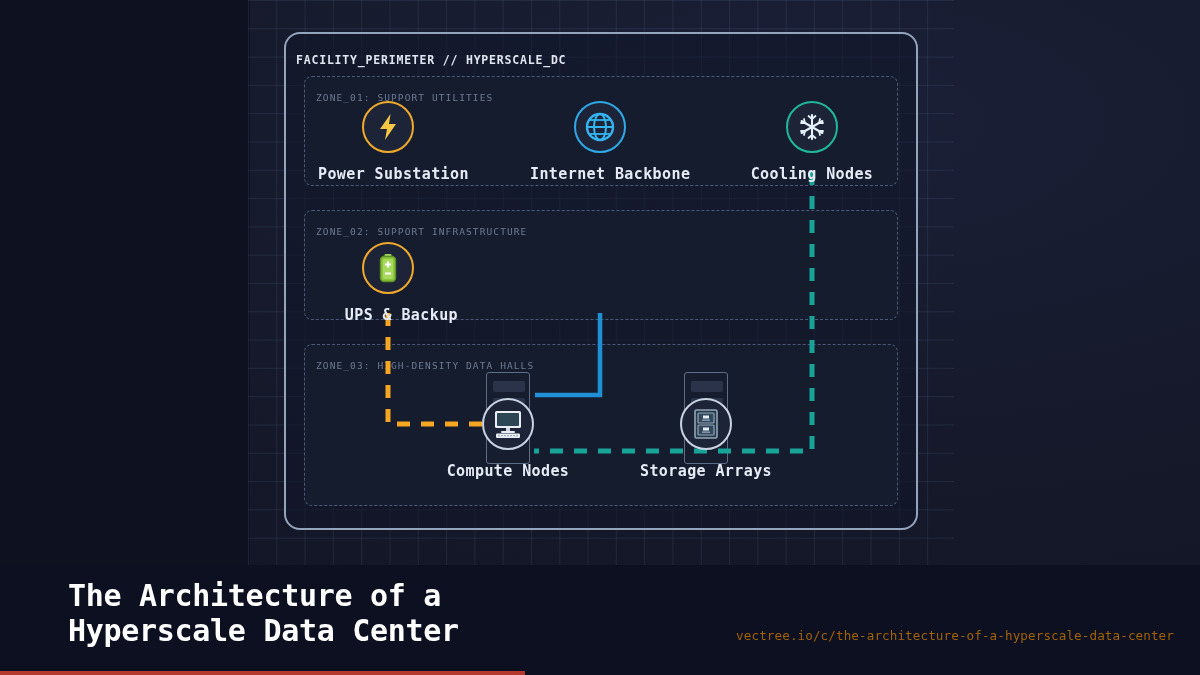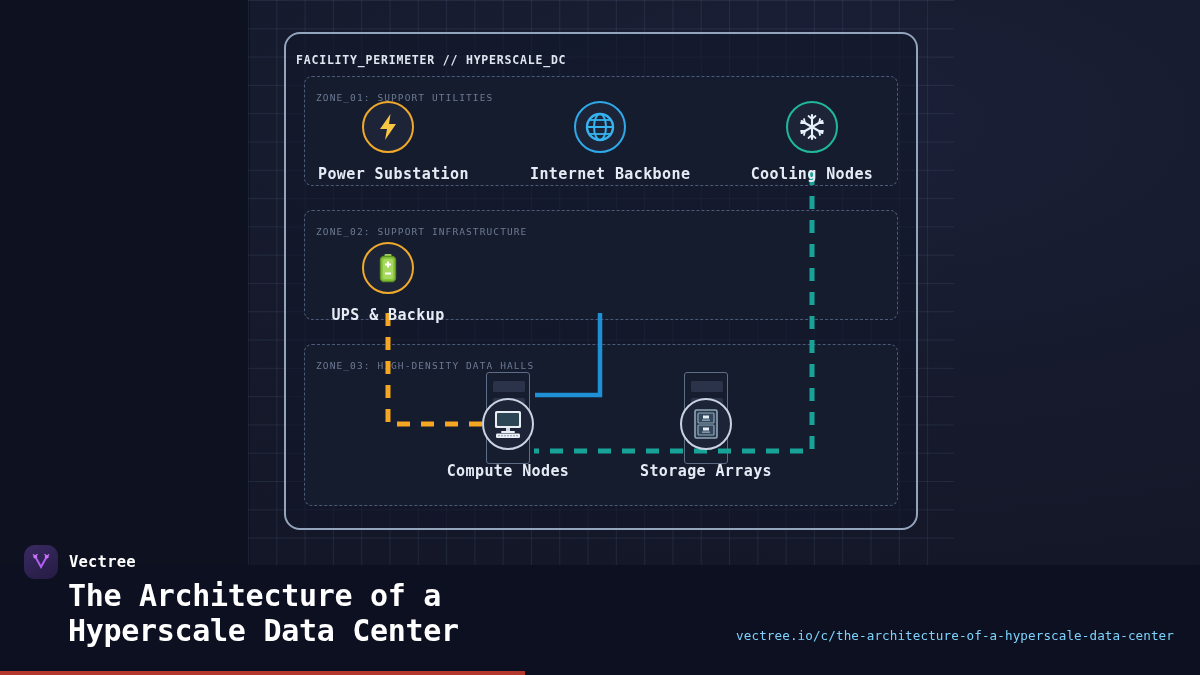--- a/index.html
+++ b/index.html
@@ -118,21 +118,21 @@
     font-size:15.5px; font-weight:bold; color:#ffffff; letter-spacing:.2px;
   }
   #headline{
     position:absolute; left:24px; top:12px;
     font-size:30px; font-weight:bold; line-height:1.17;
     color:#ffffff; letter-spacing:-.3px;margin-left:44px;
   }
   #headline .l2{ display:block; }
   #page-url{
     position:absolute; right:26px; top:62px;
-    font-size:12.6px; color:#7dd3fc; letter-spacing:.1px;
+    font-size:12.6px; color:#a16207; letter-spacing:.1px;
   }
   #accent-bar{
     position:absolute; left:0; bottom:0; width:525px; height:4px;
     background:#b5382f;
   }
 </style>
 </head>
 <body>
 
 <div id="bg-gradient"></div>
@@ -211,21 +211,21 @@
               <line x1="21" y1="10" x2="22" y2="6"></line>
             <line x1="7" y1="18" x2="3" y2="18"></line>
               <line x1="7" y1="18" x2="6" y2="22"></line>
           </g>
         </svg>
       </span>
     </div>
     <div class="node-label">Cooling Nodes</div>
   </div>
 
-  <div class="node" style="left:388px; top:242px;">
+  <div class="node" style="left:388px; top:242px;text-align:right;">
     <div class="node-circle" style="border-color:#f0a92b">
       <span>
         <svg width="20" height="30" viewBox="0 0 20 30">
           <rect x="6.5" y="1" width="7" height="3" rx="1" fill="#9ad05c"></rect>
           <rect x="2.5" y="3.5" width="15" height="25" rx="3.5" fill="#8bc63f" stroke="#5f9023" stroke-width="1.4"></rect>
           <rect x="5" y="6" width="10" height="20" rx="2" fill="#a7d95f"></rect>
           <rect x="7" y="10.5" width="6" height="2" fill="#ffffff"></rect>
           <rect x="9" y="8.5" width="2" height="6" fill="#ffffff"></rect>
           <rect x="7" y="19.5" width="6" height="2" fill="#ffffff"></rect>
         </svg>
@@ -281,34 +281,20 @@
         </svg>
       </span>
     </div>
     <div class="node-label">Storage Arrays</div>
   </div>
 
 </div>
 
 <div id="footer">
 
-  <div id="brand">
-    <div id="brand-mark">
-      <svg width="20" height="20" viewBox="0 0 20 20">
-        <path d="M4.2 4.6 L10 15 L15.8 4.6" fill="none" stroke="#b45ef0" stroke-width="2" stroke-linecap="round"></path>
-        <circle cx="4.2" cy="4.6" r="1.9" fill="#d47bff"></circle>
-        <circle cx="15.8" cy="4.6" r="1.9" fill="#d47bff"></circle>
-        <line x1="4.2" y1="4.6" x2="2.4" y2="2.6" stroke="#c06ef0" stroke-width="1.3" stroke-linecap="round"></line>
-        <line x1="4.2" y1="4.6" x2="6.2" y2="2.4" stroke="#c06ef0" stroke-width="1.3" stroke-linecap="round"></line>
-        <line x1="15.8" y1="4.6" x2="17.8" y2="2.6" stroke="#c06ef0" stroke-width="1.3" stroke-linecap="round"></line>
-        <line x1="15.8" y1="4.6" x2="13.8" y2="2.4" stroke="#c06ef0" stroke-width="1.3" stroke-linecap="round"></line>
-      </svg>
-    </div>
-    <div id="brand-name">Vectree</div>
-  </div>
 
   <h1 id="headline">
     <span class="l1">The Architecture of a</span>
     <span class="l2">Hyperscale Data Center</span>
   </h1>
 
   <div id="page-url">vectree.io/c/the-architecture-of-a-hyperscale-data-center</div>
   <div id="accent-bar"></div>
 </div>
 

